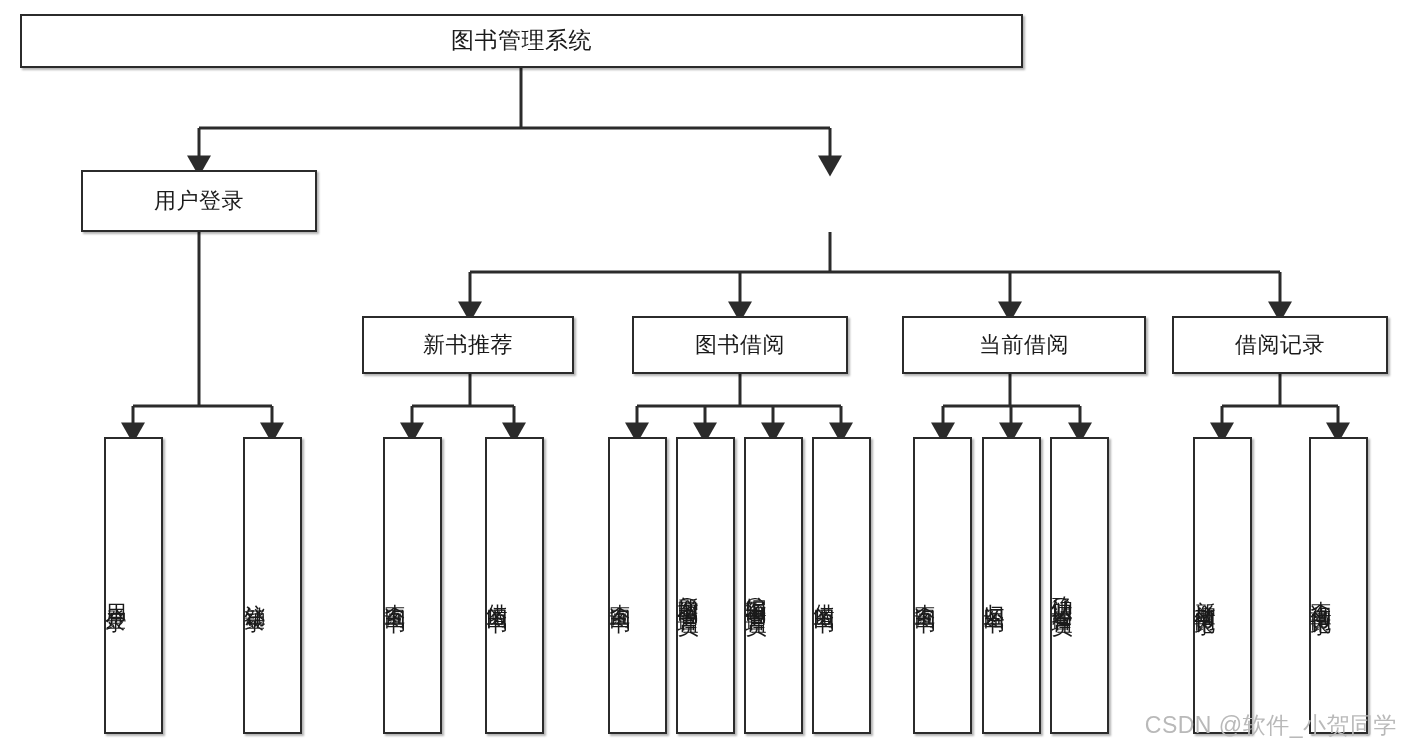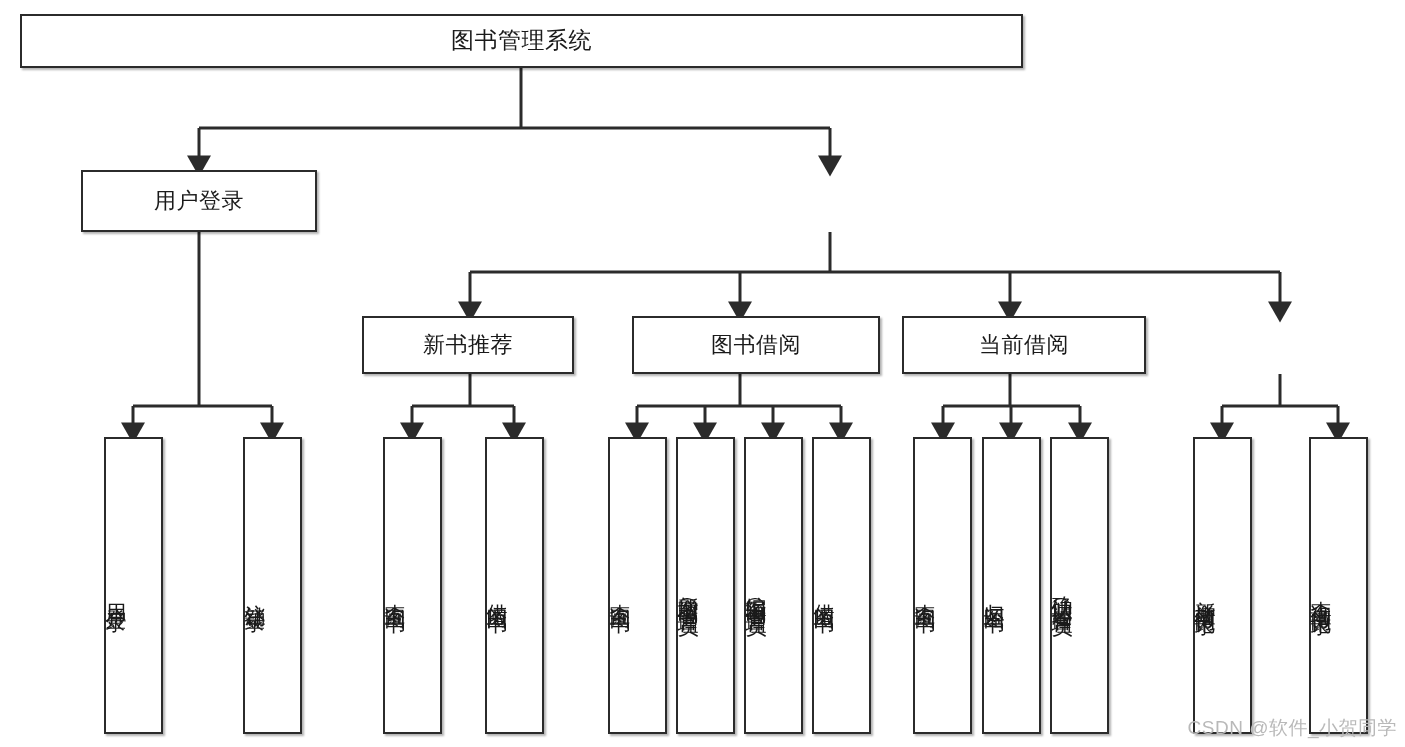--- a/index.html
+++ b/index.html
@@ -59,21 +59,21 @@
     writing-mode: vertical-rl;
     text-orientation: upright;
     font-size: 21px;
     letter-spacing: 3px;
     line-height: 1;
   }
   .watermark {
     position: absolute;
     right: 8px;
     bottom: 6px;
-    font-size: 19px;
+    font-size: 23px;
     color: #b9b9b9;
     font-family: "Liberation Sans", "DejaVu Sans", sans-serif;
     letter-spacing: 0.5px;
     z-index: 5;
     white-space: nowrap;
   }
 </style>
 </head>
 <body>
 
@@ -133,26 +133,29 @@
     <span class="node-label">图书管理系统</span>
   </div>
 
   <div class="node h-node" style="left:81px; top:170px; width:236px; height:62px;">
     <span class="node-label">用户登录</span>
   </div>
 
   <div class="node h-node" style="left:362px; top:316px; width:212px; height:58px;">
     <span class="node-label">新书推荐</span>
   </div>
-  <div class="node h-node" style="left:632px; top:316px; width:248px; height:58px;">
+  <div class="node h-node" style="left:632px; top:316px; width:216px; height:58px;">
     <span class="node-label">图书借阅</span>
   </div>
   <div class="node h-node" style="left:902px; top:316px; width:244px; height:58px;">
     <span class="node-label">当前借阅</span>
   </div>
+  <div class="node h-node" style="left:1172px; top:316px; width:216px; height:58px;">
+    <span class="node-label">借阅记录</span>
+  </div>
 
   <div class="node v-node" style="left:104px; top:437px; width:59px; height:297px;">
     <span class="node-label">用户登录</span>
   </div>
   <div class="node v-node" style="left:243px; top:437px; width:59px; height:297px;">
     <span class="node-label">注销登录</span>
   </div>
 
   <div class="node v-node" style="left:383px; top:437px; width:59px; height:297px;">
     <span class="node-label">查询图书</span>

